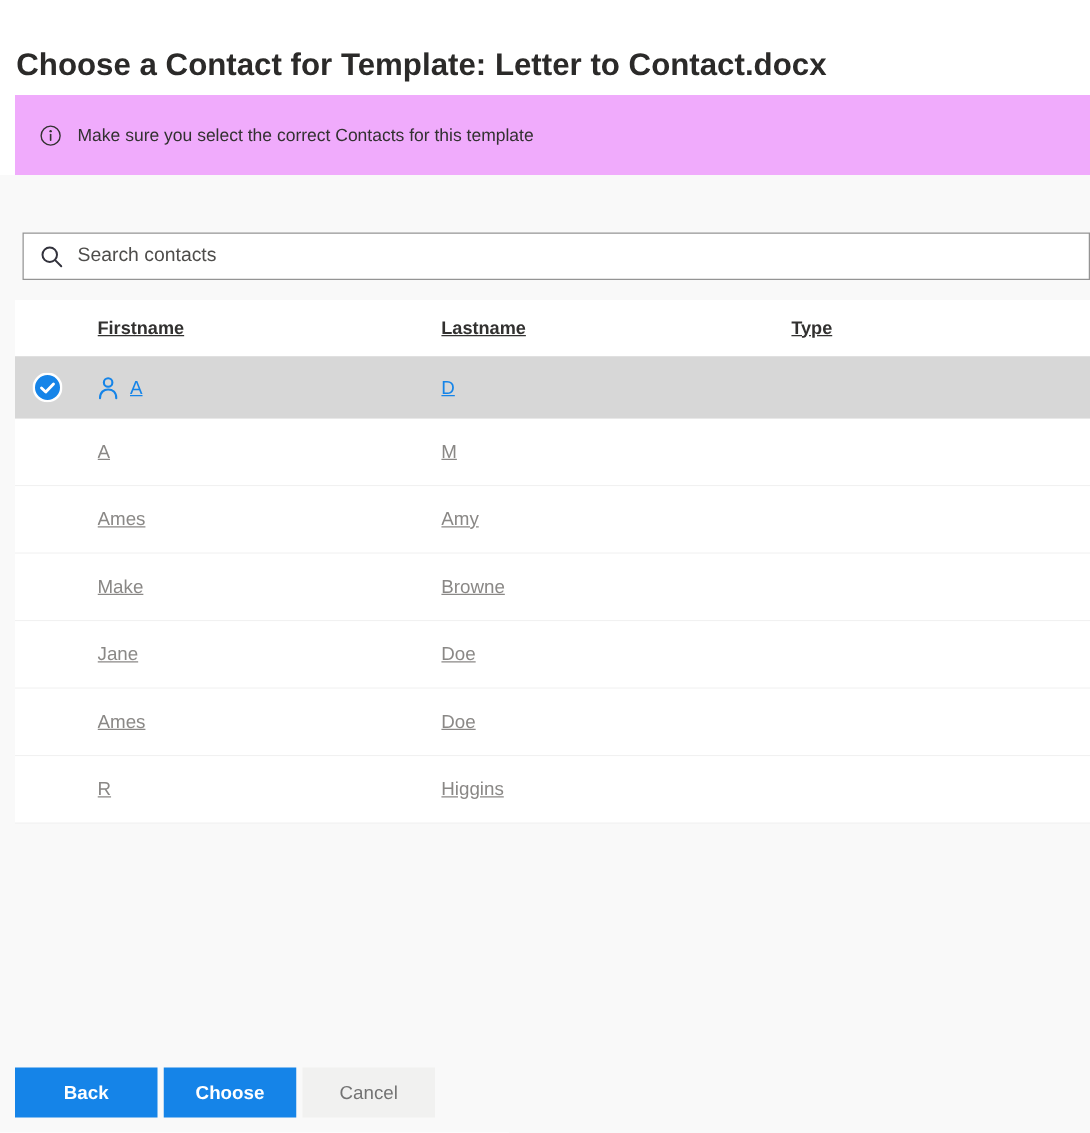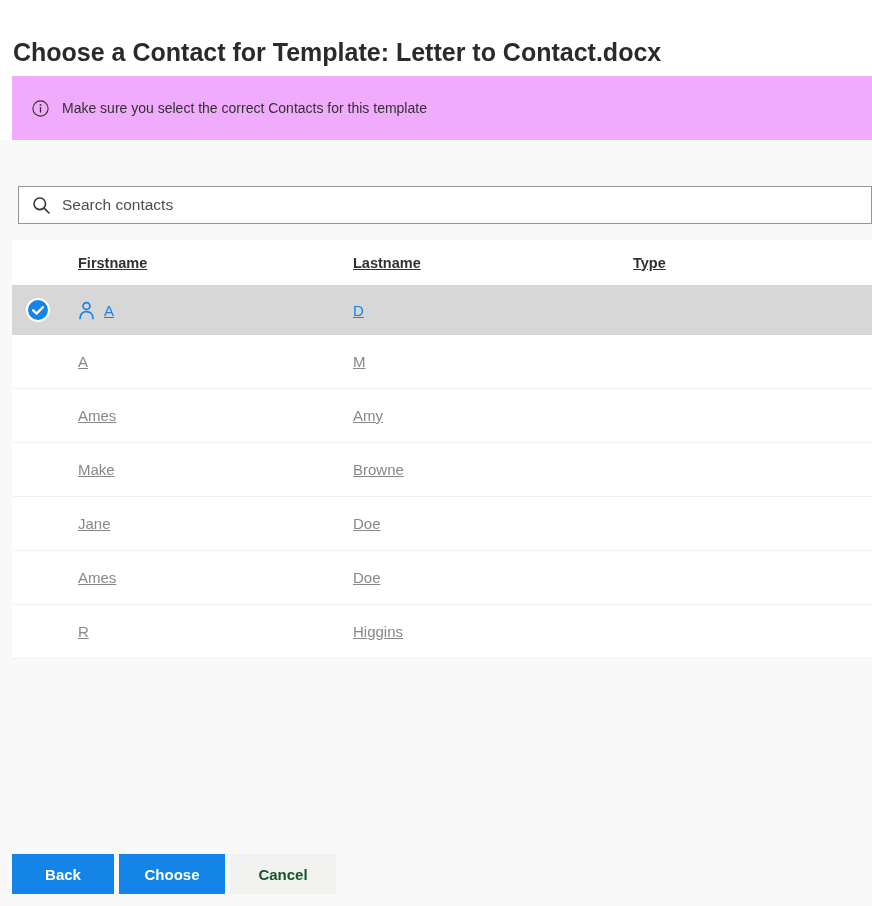--- a/index.html
+++ b/index.html
@@ -122,27 +122,27 @@
     font-family: inherit;
     font-size: 15px;
     cursor: pointer;
     padding: 0;
   }
   .btn-primary {
     background: #1584e8;
     color: #ffffff;
     font-weight: 700;
   }
-  .btn-back { width: 102px; }
+  .btn-back { width: 114px; }
   .btn-create { width: 106px; }
   .btn-cancel {
     width: 106px;
     background: #f1f1f0;
-    color: #14532d;
-    font-weight: 700;
+    color: #737373;
+    font-weight: 400;
   }
 </style>
 </head>
 <body>
 
 <div class="lower-bg"></div>
 
 <h1 class="page-title">Choose a Contact for Template: Letter to Contact.docx</h1>
 
 <div class="banner">

